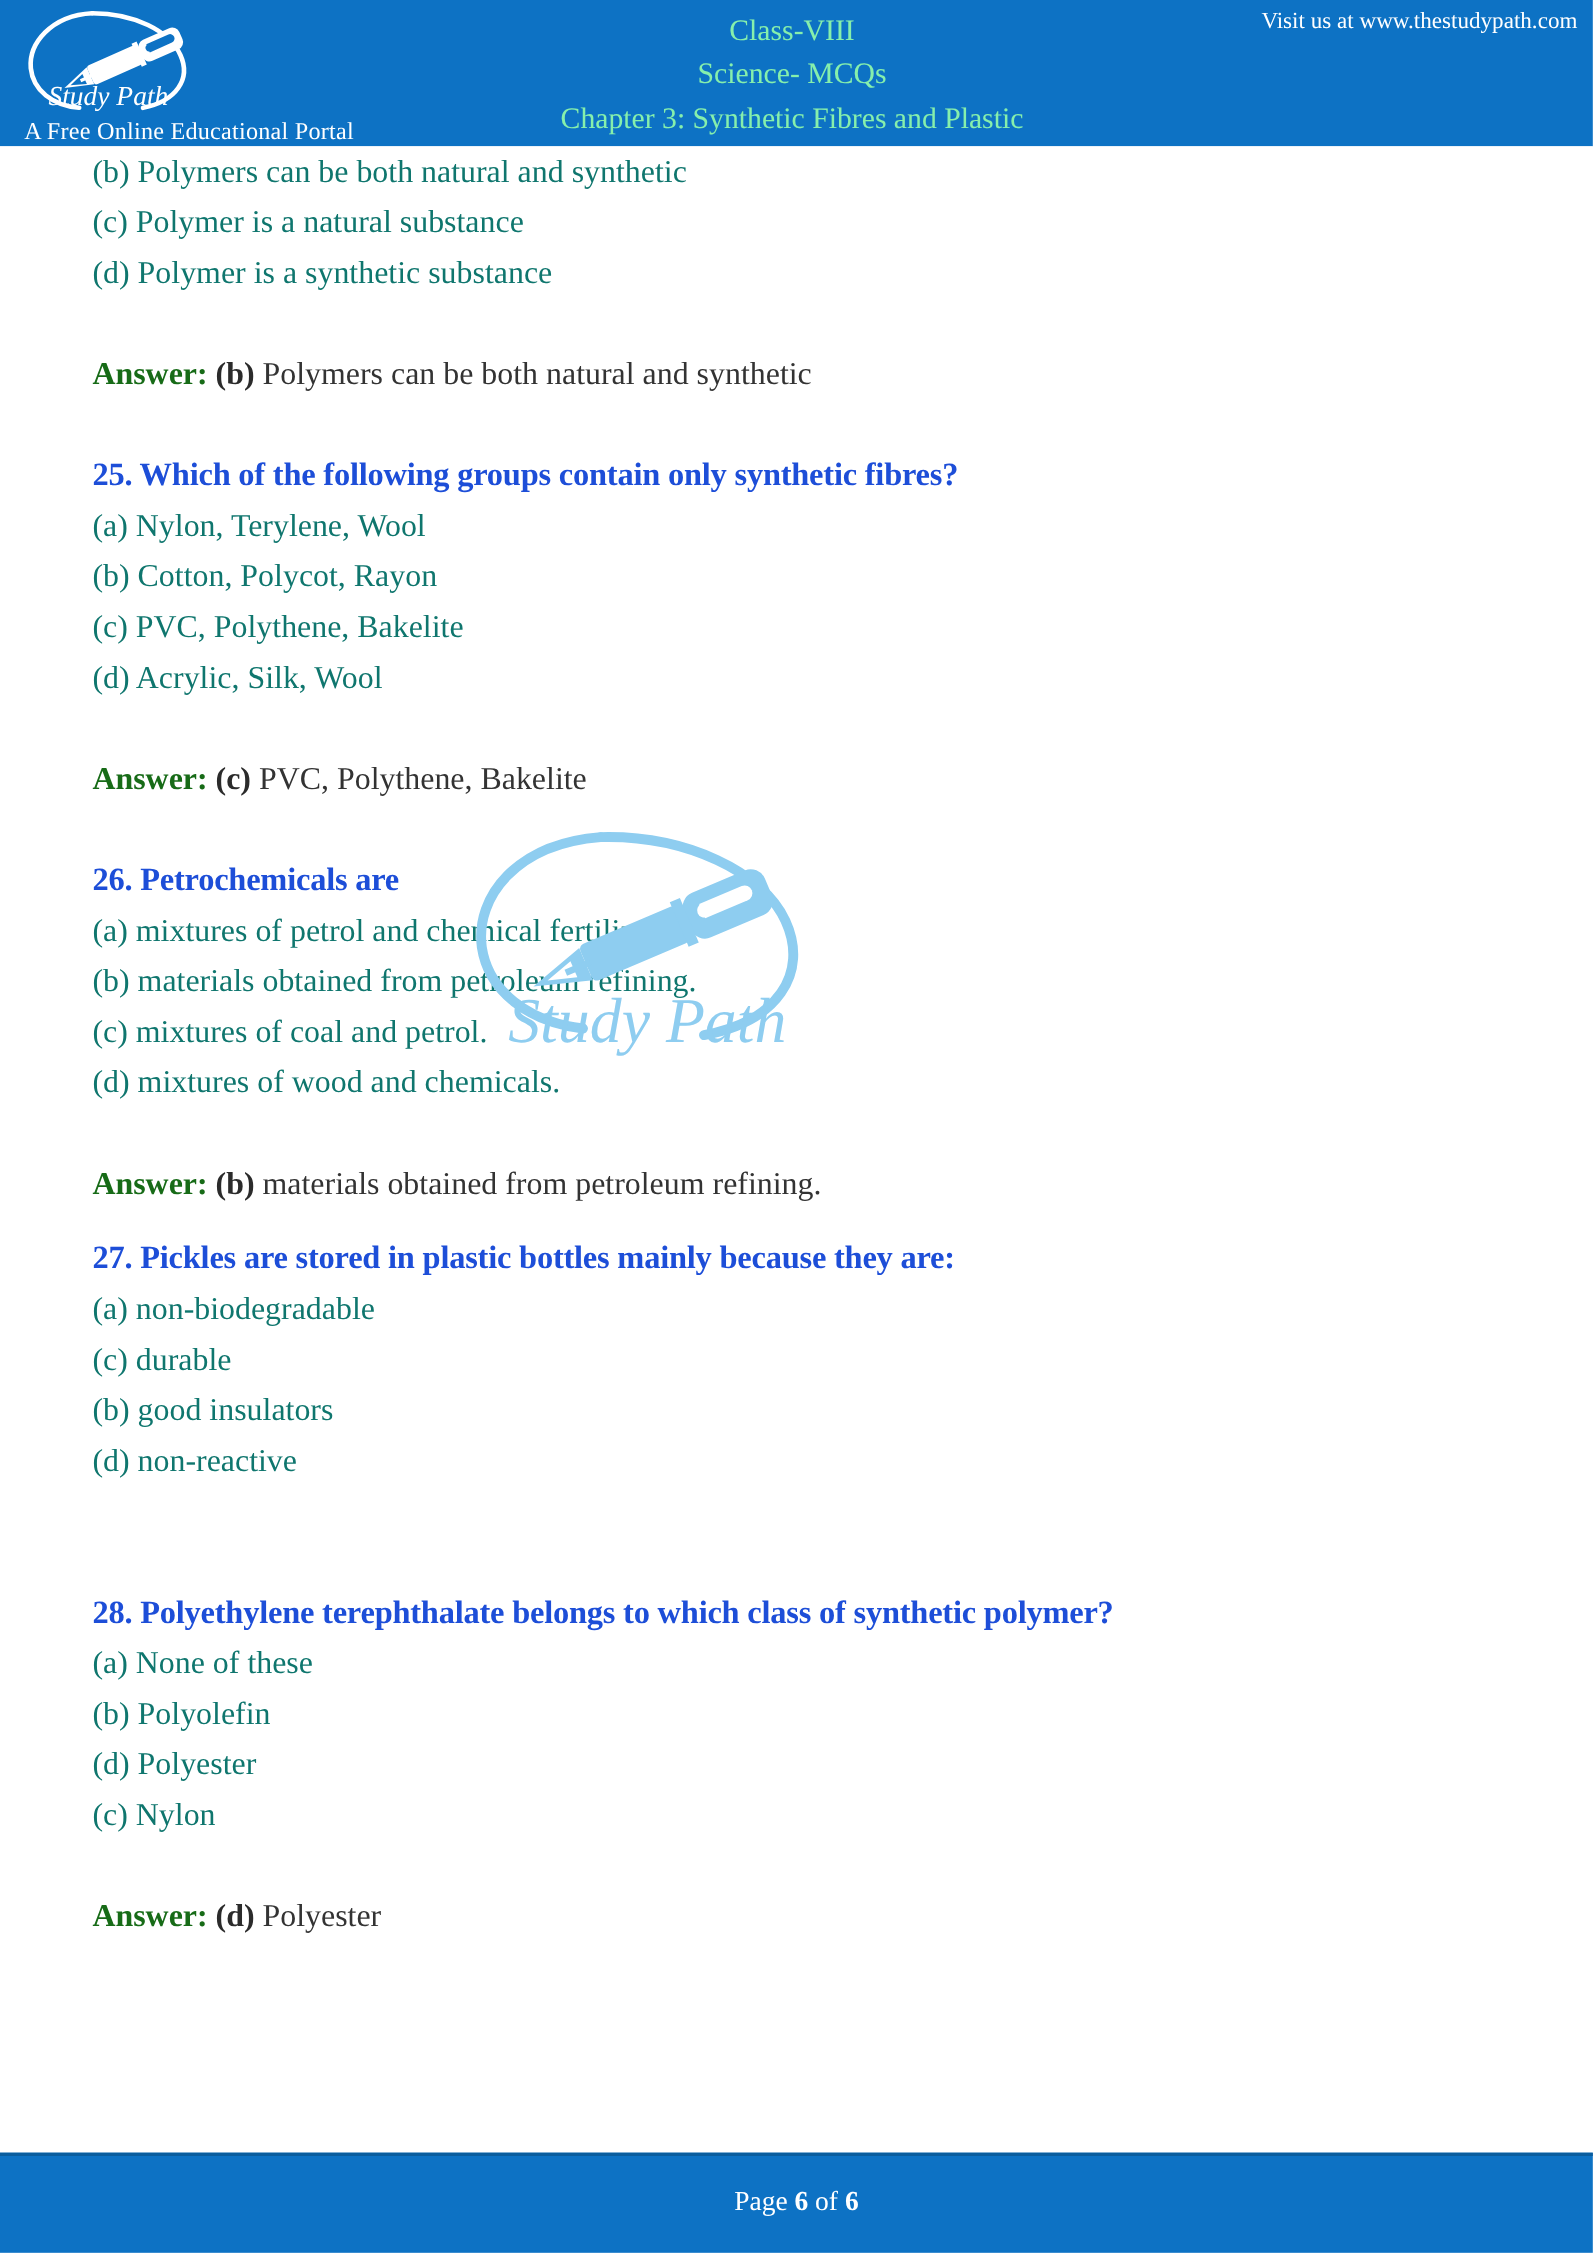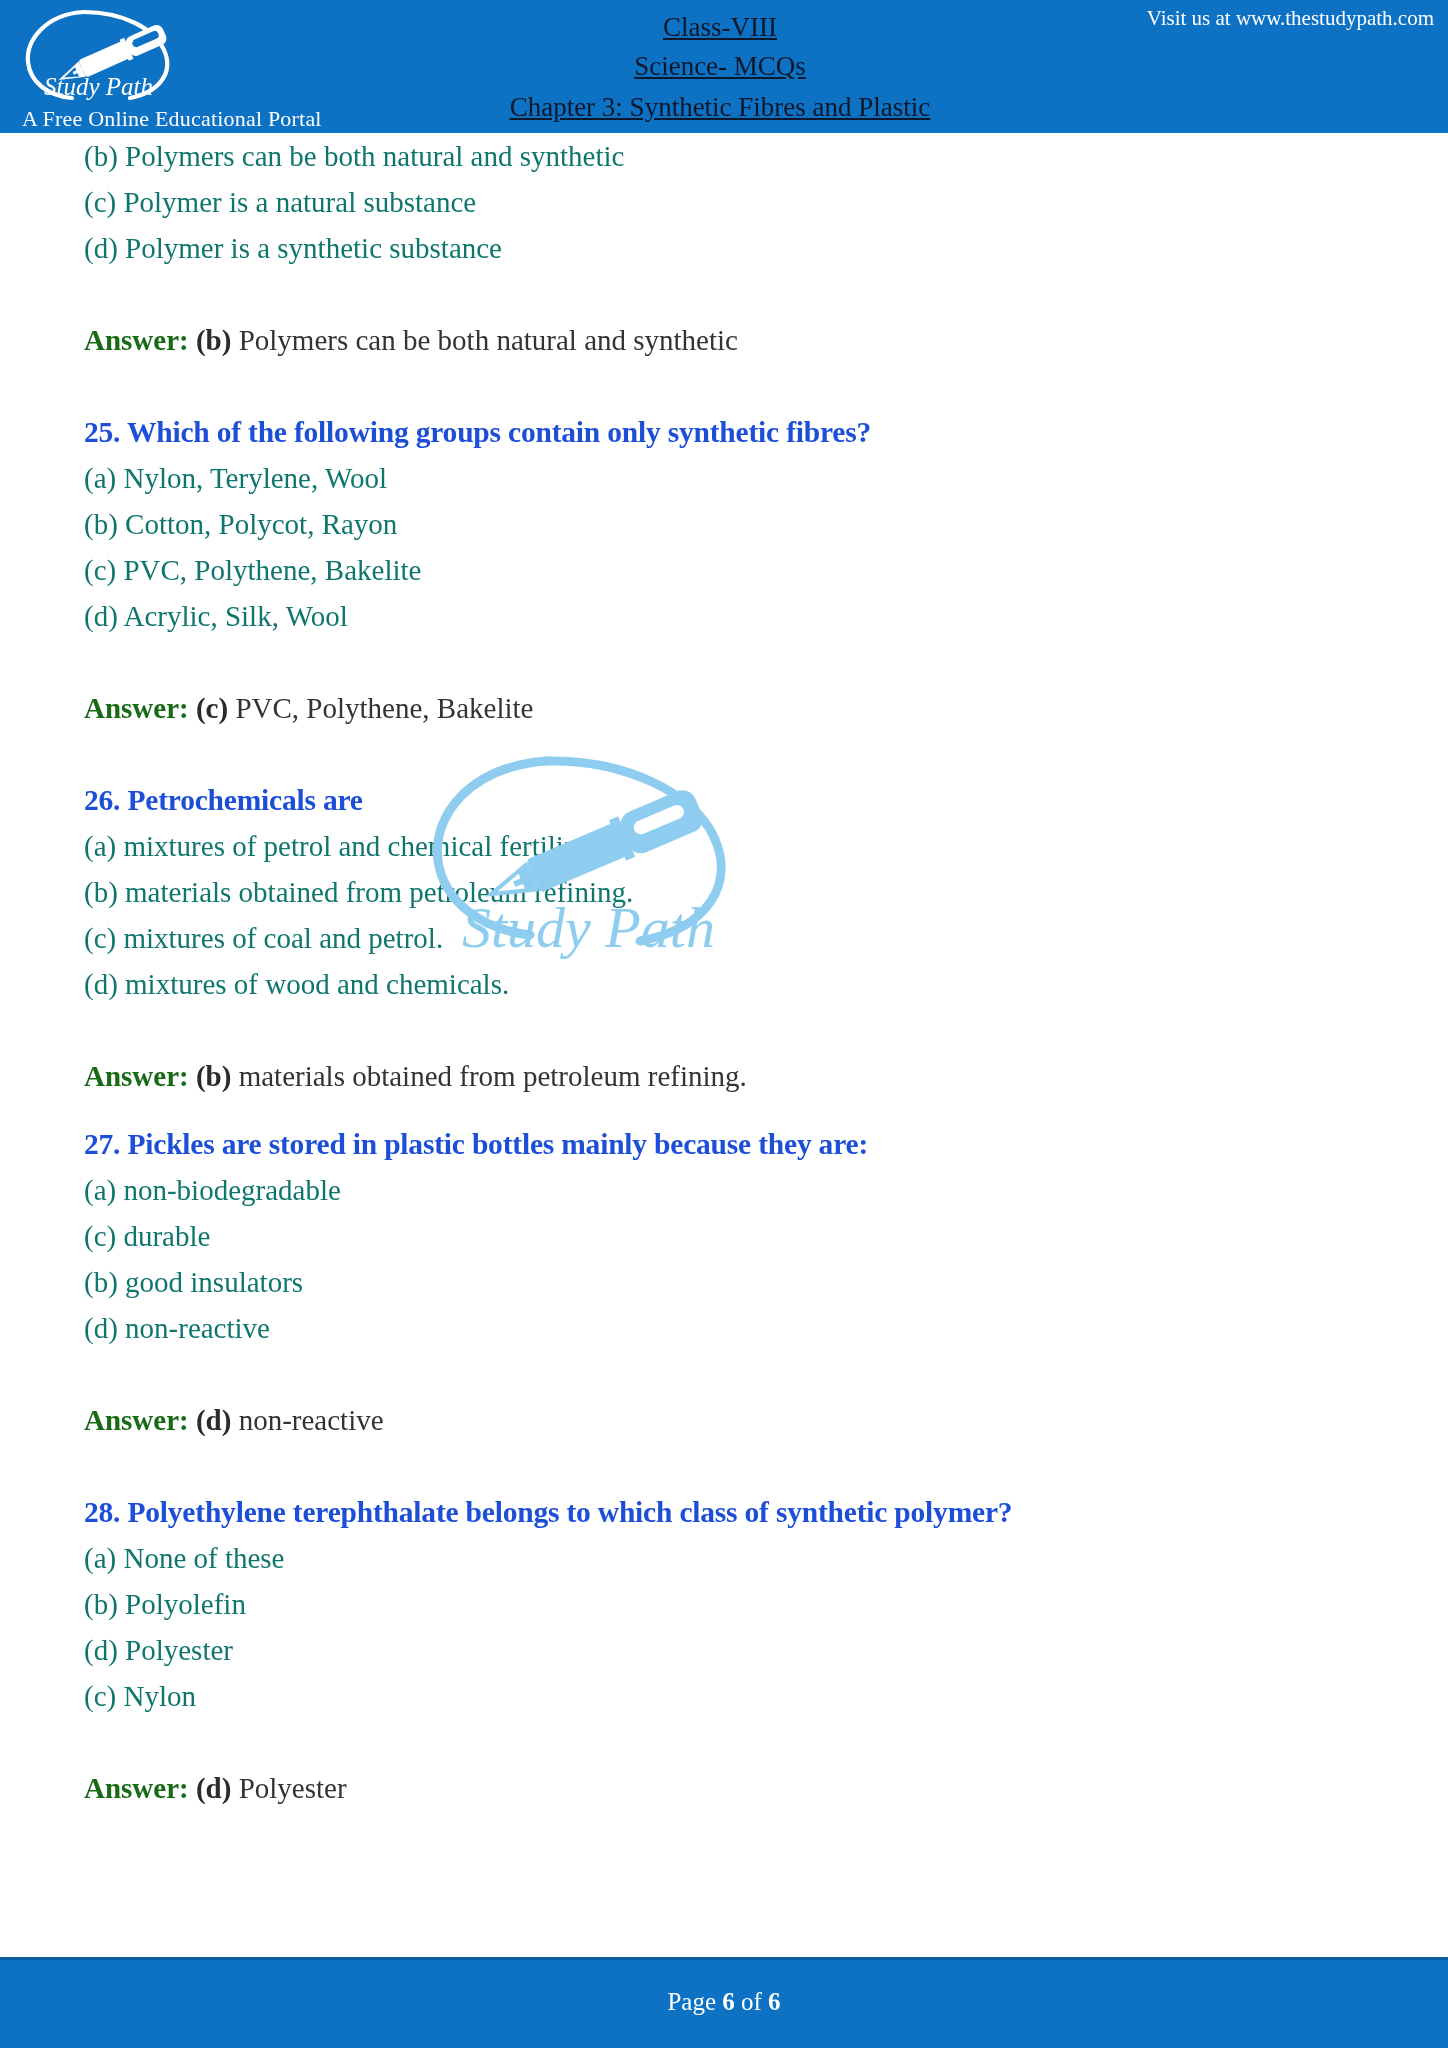--- a/index.html
+++ b/index.html
@@ -51,24 +51,23 @@
   }
   .header-center {
     position: absolute;
     left: 420px;
     top: 0;
     width: 600px;
     text-align: center;
     padding-top: 8px;
   }
   .hc-line {
-    color: #0f172a;
+    color: #86efac;
     font-family: "Liberation Serif", serif;
     white-space: nowrap;
-    text-decoration: underline;
   }
   .hc-1 { font-size: 27px; line-height: 38px; }
   .hc-2 { font-size: 27px; line-height: 40px; }
   .hc-3 { font-size: 27px; line-height: 42px; }
   .header-right {
     position: absolute;
     right: 14px;
     top: 6px;
     font-family: "Liberation Serif", serif;
     font-size: 21px;
@@ -271,25 +270,20 @@
 
     <div class="gap-sm"></div>
 
     <div class="block">
       <div class="qline">27. Pickles are stored in plastic bottles mainly because they are:</div>
       <div class="opt">(a) non-biodegradable</div>
       <div class="opt">(c) durable</div>
       <div class="opt">(b) good insulators</div>
       <div class="opt">(d) non-reactive</div>
       <div class="gap-md"></div>
-      <div class="ans">
-        <span class="ans-label">Answer:</span>
-        <span class="ans-key">(d)</span>
-        <span>non-reactive</span>
-      </div>
     </div>
 
     <div class="gap-md"></div>
 
     <div class="block">
       <div class="qline">28. Polyethylene terephthalate belongs to which class of synthetic polymer?</div>
       <div class="opt">(a) None of these</div>
       <div class="opt">(b) Polyolefin</div>
       <div class="opt">(d) Polyester</div>
       <div class="opt">(c) Nylon</div>

